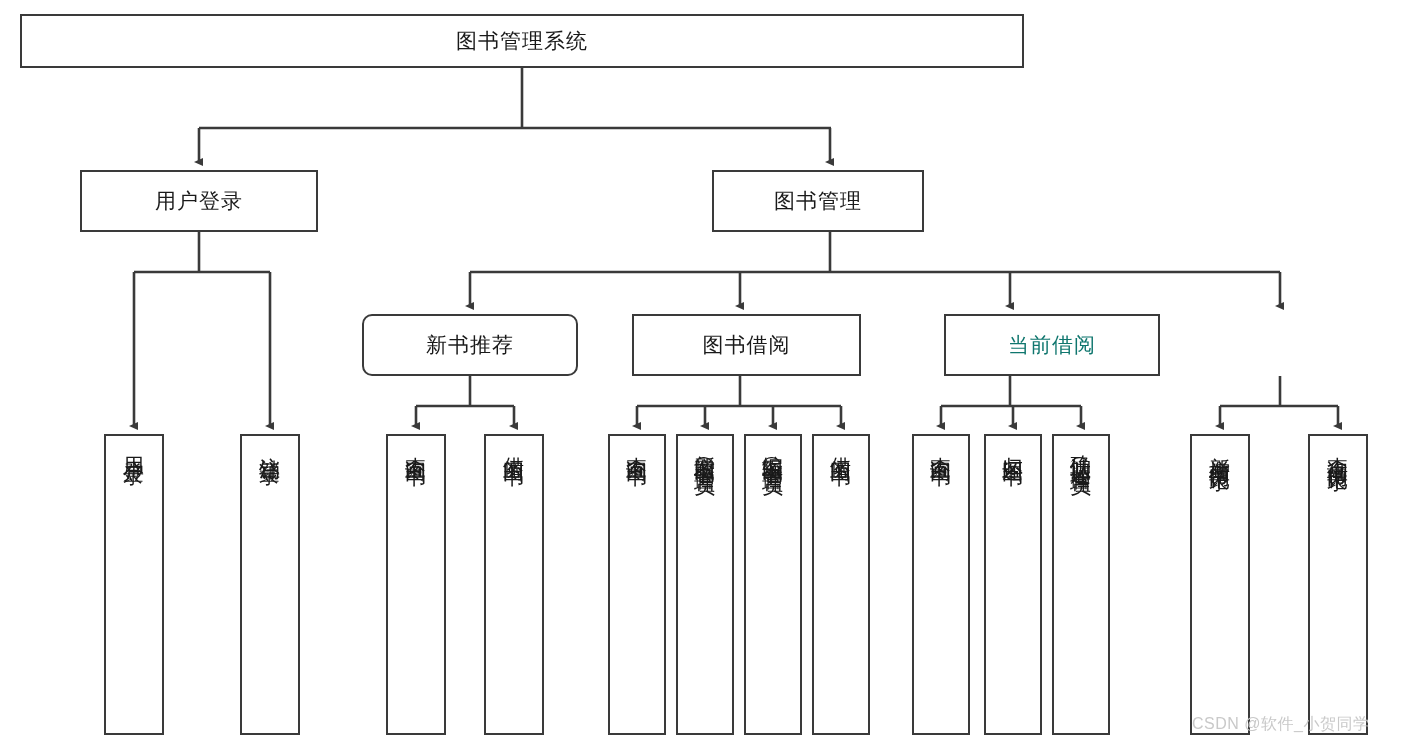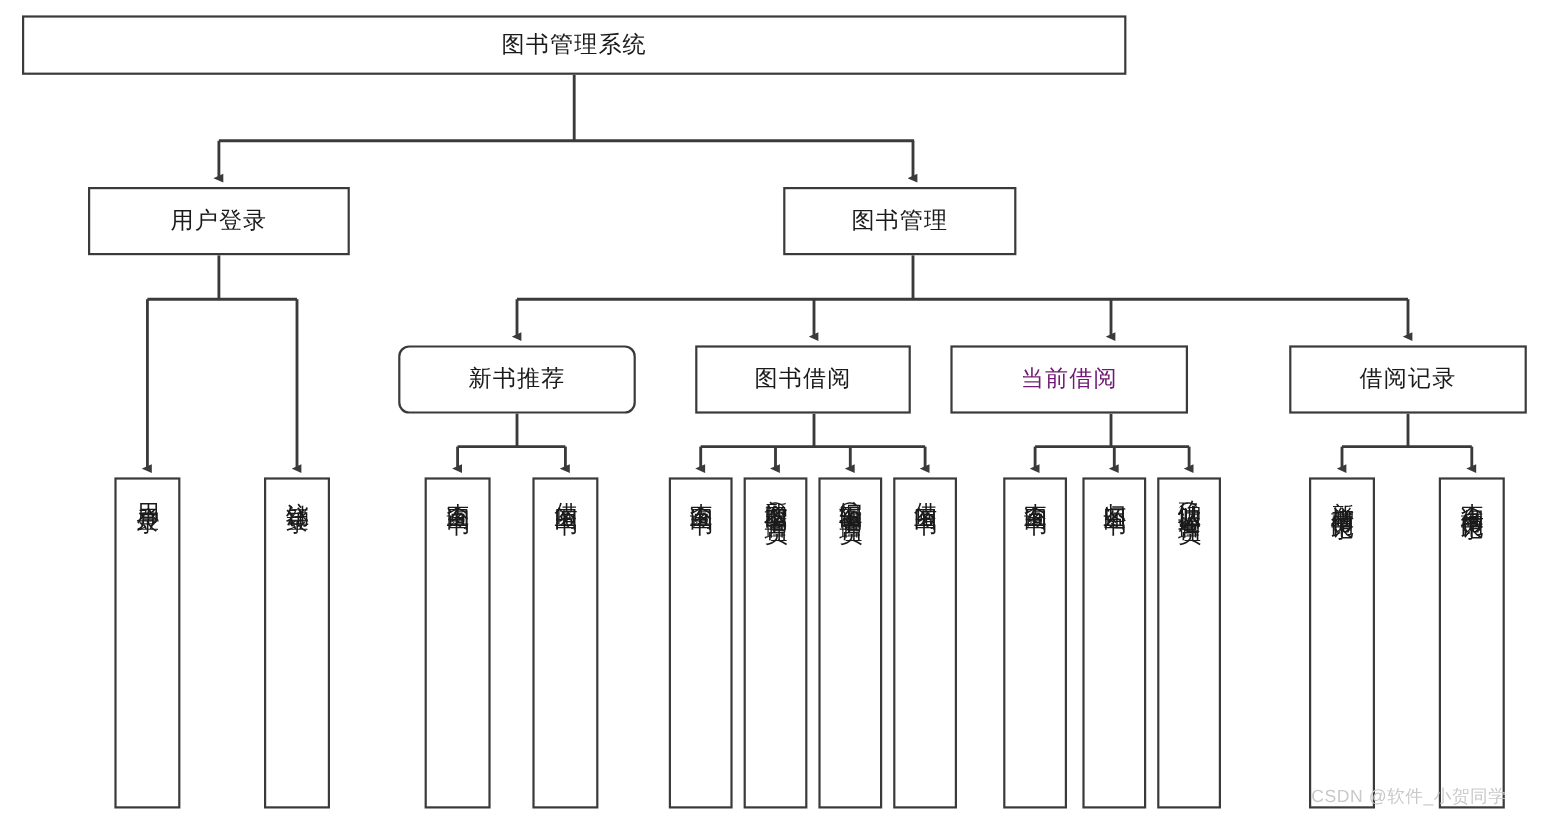--- a/index.html
+++ b/index.html
@@ -134,28 +134,25 @@
   <div class="node h-node" style="left: 80px; top: 170px; width: 238px; height: 62px; border-color: rgb(58, 58, 58); background: rgb(255, 255, 255); color: rgb(26, 26, 26);">
     <span class="lbl">用户登录</span>
   </div>
   <div class="node h-node" style="left: 712px; top: 170px; width: 212px; height: 62px; border-color: rgb(58, 58, 58); background: rgb(255, 255, 255); color: rgb(26, 26, 26);">
     <span class="lbl">图书管理</span>
   </div>
 
   <div class="node h-node" style="left: 362px; top: 314px; width: 216px; height: 62px; border-color: rgb(58, 58, 58); background: rgb(255, 255, 255); color: rgb(26, 26, 26); border-radius: 10px;">
     <span class="lbl">新书推荐</span>
   </div>
-  <div class="node h-node" style="left: 632px; top: 314px; width: 196px; height: 62px; border-color: rgb(58, 58, 58); background: rgb(255, 255, 255); color: rgb(26, 26, 26);">
+  <div class="node h-node" style="left: 632px; top: 314px; width: 229px; height: 62px; border-color: rgb(58, 58, 58); background: rgb(255, 255, 255); color: rgb(26, 26, 26);">
     <span class="lbl">图书借阅</span>
   </div>
-  <div class="node h-node" style="left: 864px; top: 314px; width: 216px; height: 62px; border-color: rgb(58, 58, 58); background: rgb(255, 255, 255); color: #701a75;">
+  <div class="node h-node" style="left: 944px; top: 314px; width: 216px; height: 62px; border-color: rgb(58, 58, 58); background: rgb(255, 255, 255); color: #0f766e;">
     <span class="lbl">当前借阅</span>
-  </div>
-  <div class="node h-node" style="left: 1172px; top: 314px; width: 216px; height: 62px; border-color: rgb(58, 58, 58); background: rgb(255, 255, 255); color: rgb(26, 26, 26);">
-    <span class="lbl">借阅记录</span>
   </div>
 
   <div class="node v-node" style="left: 104px; top: 434px; width: 60px; height: 301px; border-color: rgb(58, 58, 58); background: rgb(255, 255, 255); color: rgb(26, 26, 26);">
     <span class="lbl">用户登录</span>
   </div>
   <div class="node v-node" style="left: 240px; top: 434px; width: 60px; height: 301px; border-color: rgb(58, 58, 58); background: rgb(255, 255, 255); color: rgb(26, 26, 26);">
     <span class="lbl">注销登录</span>
   </div>
   <div class="node v-node" style="left: 386px; top: 434px; width: 60px; height: 301px; border-color: rgb(58, 58, 58); background: rgb(255, 255, 255); color: rgb(26, 26, 26);">
     <span class="lbl">查询图书</span>

